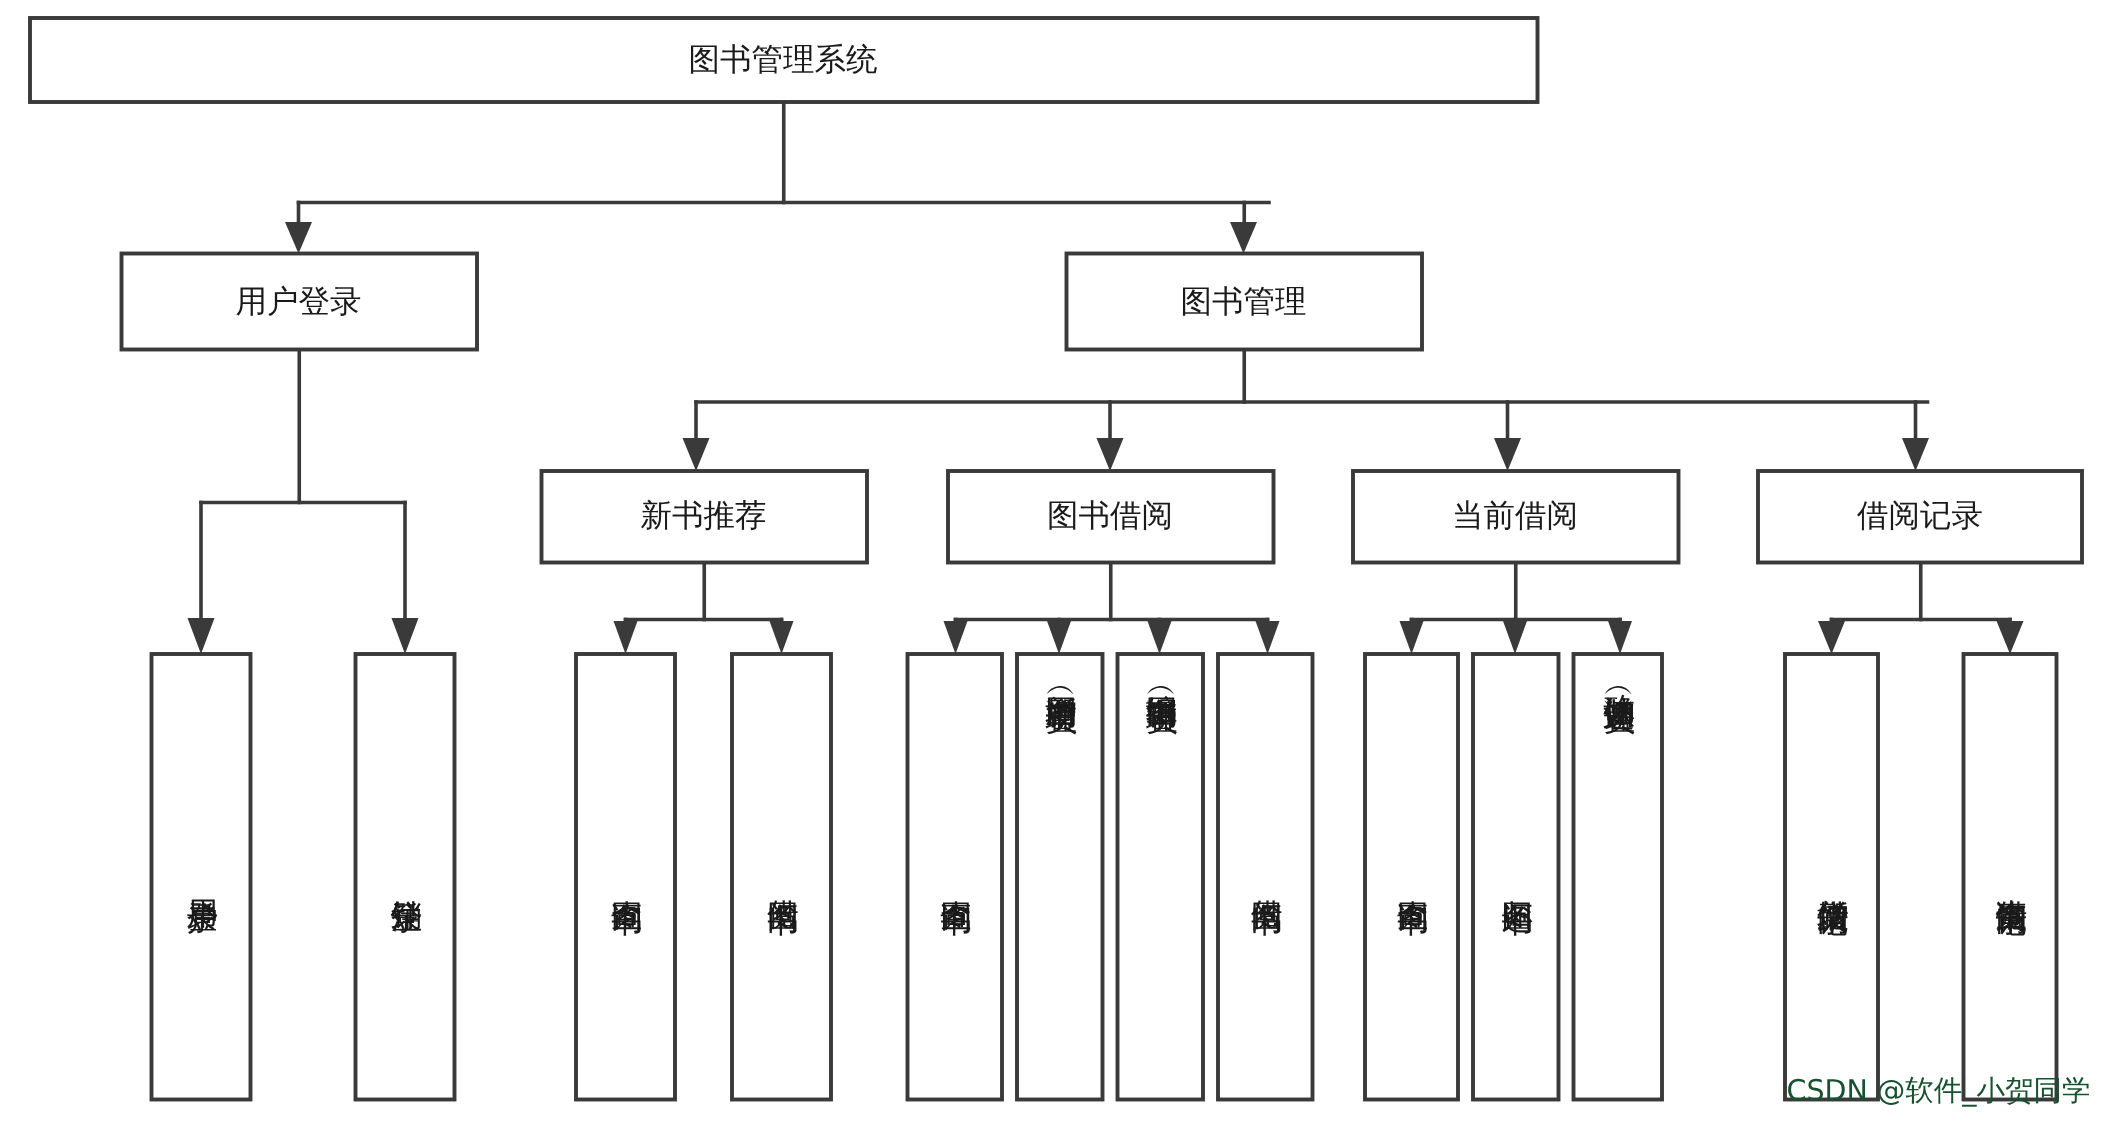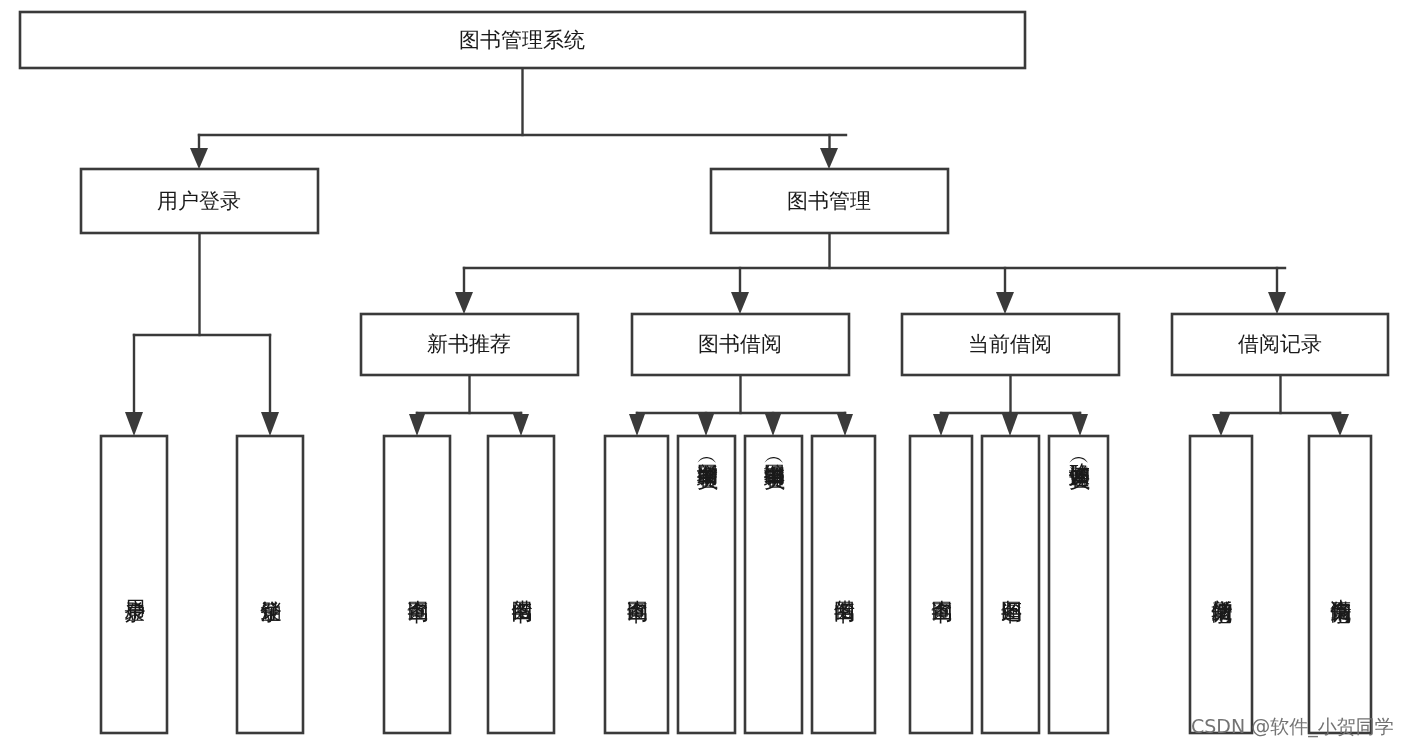--- a/index.html
+++ b/index.html
@@ -61,21 +61,21 @@
     display: flex;
     align-items: center;
     justify-content: center;
     white-space: nowrap;
     pointer-events: none;
   }
   .watermark {
     position: absolute;
     font-family: "DejaVu Sans", "Liberation Sans", sans-serif;
     font-size: 19px;
-    color: #737373;
+    color: #14532d;
     white-space: nowrap;
     left: 1191px;
     top: 714px;
   }
 </style>
 </head>
 <body>
 
 <div id="diagram-root">
 

